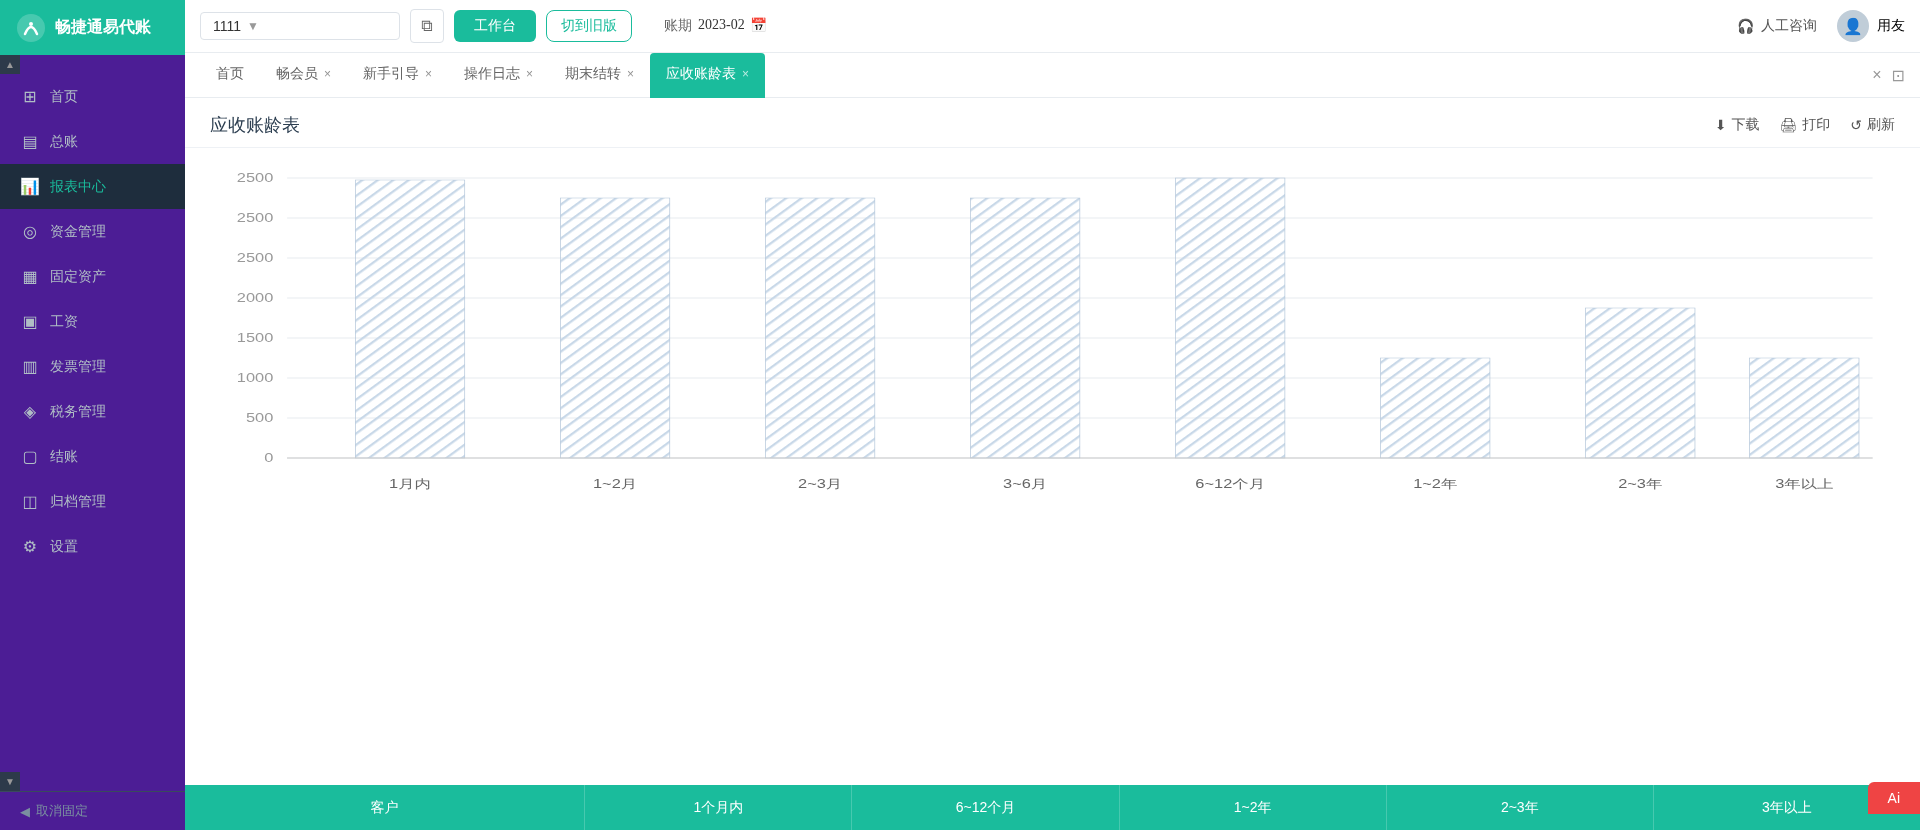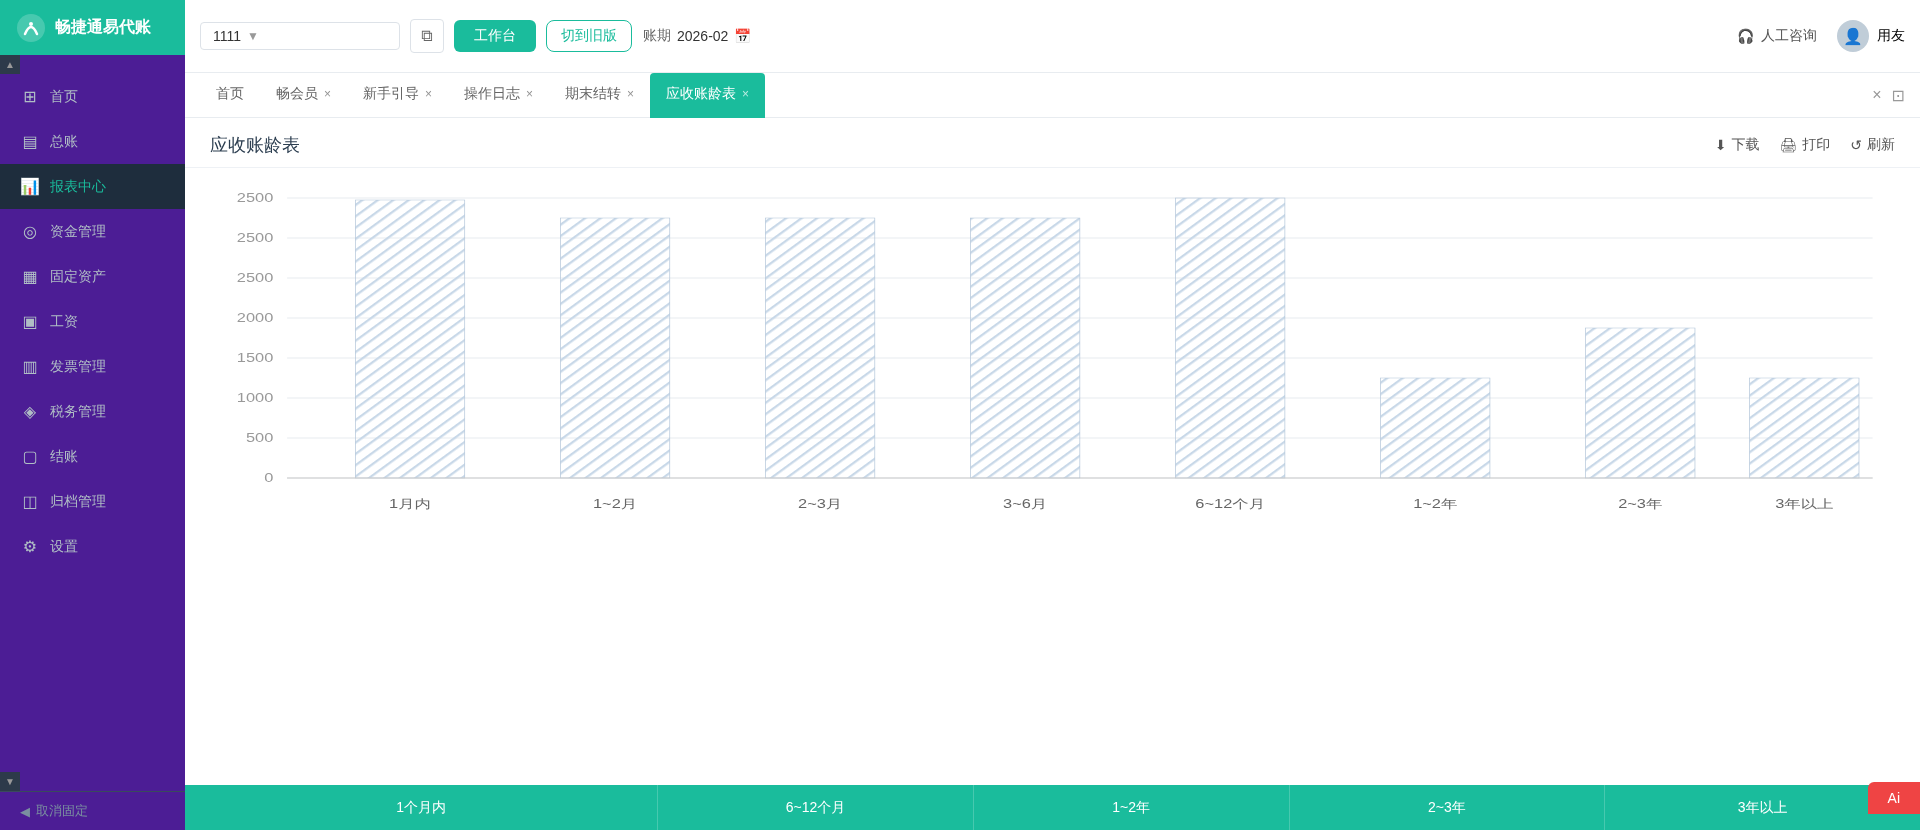--- a/index.html
+++ b/index.html
@@ -70,21 +70,21 @@
       flex: 1;
       display: flex;
       flex-direction: column;
       background: #f5f7fa;
       overflow: hidden;
     }
 
     
     .header {
       background: white;
-      height: 73px;
+      height: 53px;
       display: flex;
       align-items: center;
       padding: 0 15px;
       gap: 10px;
       border-bottom: 1px solid #e8ecf0;
       flex-shrink: 0;
     }
     .company-selector {
       display: flex;
       align-items: center;
@@ -122,25 +122,26 @@
       border: 1px solid #1abc9c;
       color: #1abc9c;
       background: white;
       border-radius: 8px;
       padding: 6px 14px;
       cursor: pointer;
       font-size: 14px;
     }
     .period-info {
       display: flex;
-      align-items: center;
+      align-items: flex-start;
       gap: 6px;
       color: #333;
       font-size: 14px;
-      margin-left: 1px;
+      margin-left: 22px;
+      font-family: Liberation Serif, serif;
     }
     .period-label { color: #666; }
     .period-value { font-weight: 500; }
     .header-right {
       margin-left: auto;
       display: flex;
       align-items: center;
       gap: 20px;
     }
     .consult-btn {
@@ -370,21 +371,21 @@
       <span class="company-name">1111</span>
       <span class="dropdown-icon">▼</span>
     </div>
     <div class="copy-btn">
       <span>⧉</span>
     </div>
     <button class="workspace-btn">工作台</button>
     <button class="switch-btn">切到旧版</button>
     <div class="period-info">
       <span class="period-label">账期</span>
-      <span class="period-value">2026-02</span>
+      <span class="period-value">2023-02</span>
       <span style="cursor:pointer;color:#999;">📅</span>
     </div>
     <div class="header-right">
       <div class="consult-btn">
         <span>🎧</span>
         <span>人工咨询</span>
       </div>
       <div class="user-info">
         <div class="avatar">
           <span>👤</span>
@@ -495,20 +496,21 @@
 
           <rect x="1130" y="200" width="80" height="100" fill="url(#hatch)" stroke="#b0c4d8" stroke-width="0.5"></rect>
           <text x="1170" y="330" text-anchor="middle" font-size="12" fill="#666">3年以上</text>
 
           <line x1="60" y1="300" x2="1220" y2="300" stroke="#ccc" stroke-width="1"></line>
         </svg>
       </div>
     </div>
 
     <div class="table-header">
+      <div class="th-cell">客户</div>
       <div class="th-cell">1个月内</div>
       <div class="th-cell">6~12个月</div>
       <div class="th-cell">1~2年</div>
       <div class="th-cell">2~3年</div>
       <div class="th-cell">3年以上</div>
     </div>
 
   </div>
 </div>
 

